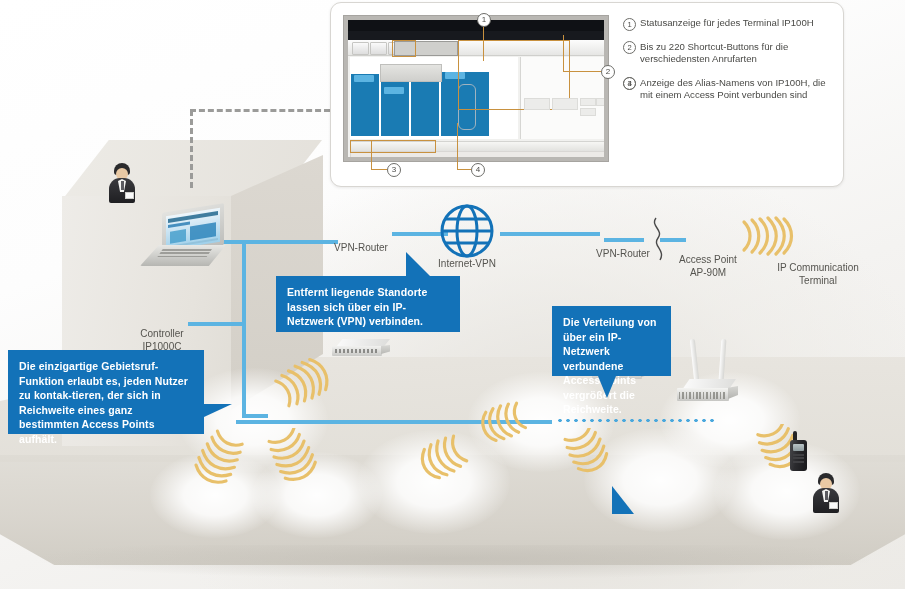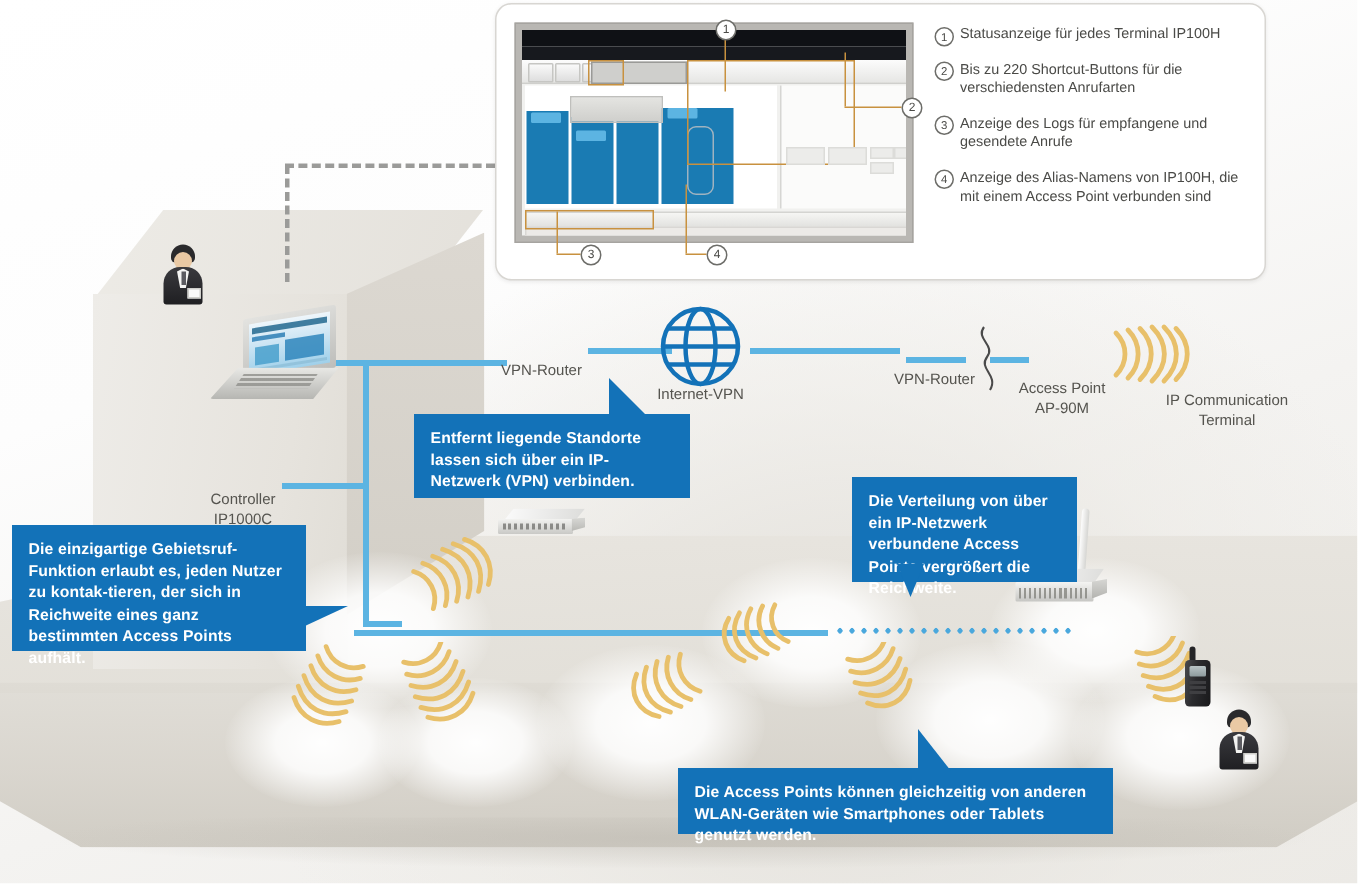--- a/index.html
+++ b/index.html
@@ -422,24 +422,23 @@
   </div>
   <div class="lbl" style="left:752px;top:262px;width:132px;">IP Communication
 Terminal</div>
 
   <div class="callout" style="left:8px;top:350px;width:196px;height:84px;">Die einzigartige Gebietsruf-Funktion erlaubt es, jeden Nutzer zu kontak-tieren, der sich in Reichweite eines ganz bestimmten Access Points aufhält.</div>
   <div class="tail" style="left:204px;top:404px;border-top:0 solid transparent;border-bottom:13px solid transparent;border-left:28px solid #1372b8;"></div>
 
   <div class="callout" style="left:276px;top:276px;width:184px;height:56px;">Entfernt liegende Standorte lassen sich über ein IP-Netzwerk (VPN) verbinden.</div>
   <div class="tail" style="left:406px;top:252px;border-left:0 solid transparent;border-right:26px solid transparent;border-bottom:26px solid #1372b8;"></div>
 
-  <div class="callout" style="left:568px;top:306px;width:150px;height:70px;margin-top:12px;">Die Verteilung von über ein IP-Netzwerk verbundene Access Points vergrößert die Reichweite.</div>
+  <div class="callout" style="left:552px;top:306px;width:119px;height:70px;">Die Verteilung von über ein IP-Netzwerk verbundene Access Points vergrößert die Reichweite.</div>
   <div class="tail" style="left:598px;top:376px;border-left:9px solid transparent;border-right:9px solid transparent;border-top:22px solid #1372b8;"></div>
 
-  <div class="callout" style="left:452px;top:512px;width:290px;height:44px;">Die Access Points können gleichzeitig von anderen WLAN-Geräten wie Smartphones oder Tablets genutzt werden.</div>
   <div class="tail" style="left:612px;top:486px;border-left:0 solid transparent;border-right:22px solid transparent;border-bottom:28px solid #1372b8;"></div>
 
   <div id="panel">
 
     <div id="shot">
       <div class="inner">
         <div class="titlebar"></div>
         <div class="subbar"></div>
         <div class="tbar"></div>
         <div class="tbtn" style="left:4px;"></div>
@@ -492,21 +491,20 @@
       <div class="lgitem">
         <span class="lgnum">1</span>
         <span>Statusanzeige für jedes Terminal IP100H</span>
       </div>
       <div class="lgitem">
         <span class="lgnum">2</span>
         <span>Bis zu 220 Shortcut-Buttons für die verschiedensten Anrufarten</span>
       </div>
       <div class="lgitem">
         <span class="lgnum">3</span>
-        <span>Anzeige des Logs für empfangene und gesendete Anrufe</span>
       </div>
       <div class="lgitem">
         <span class="lgnum">4</span>
         <span>Anzeige des Alias-Namens von IP100H, die mit einem Access Point verbunden sind</span>
       </div>
     </div>
 
   </div>
 
 </div>

